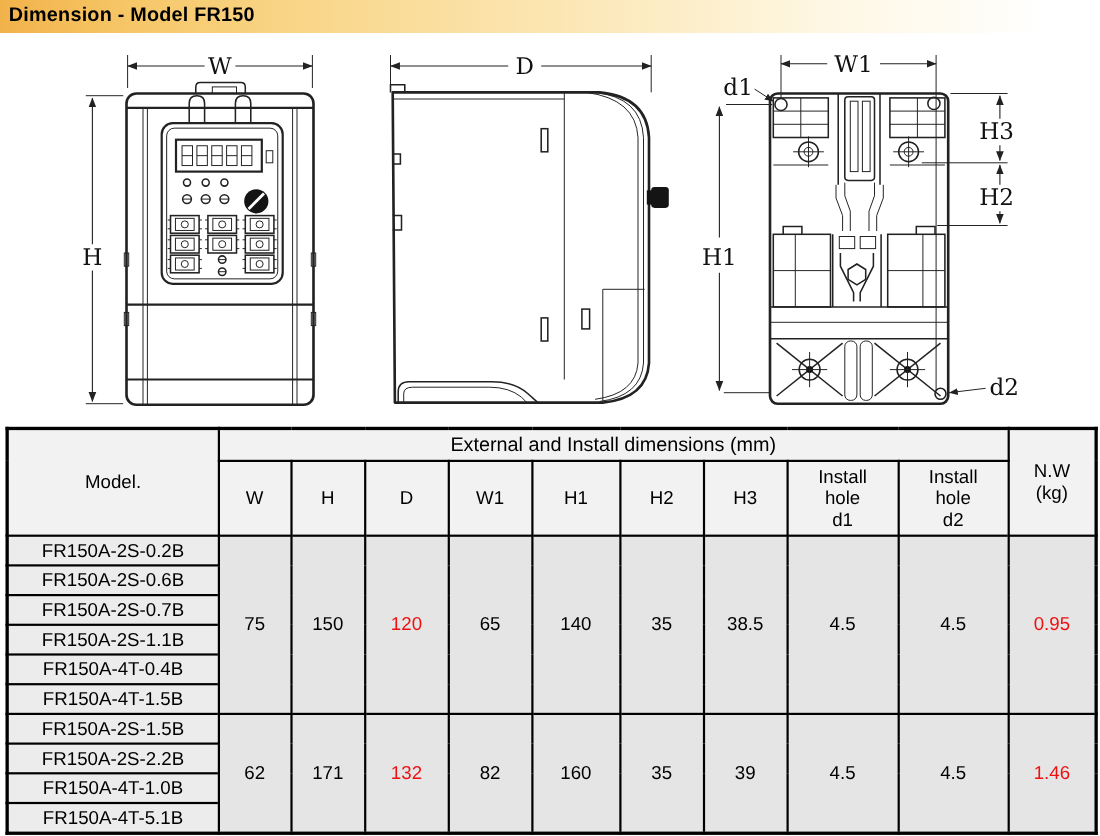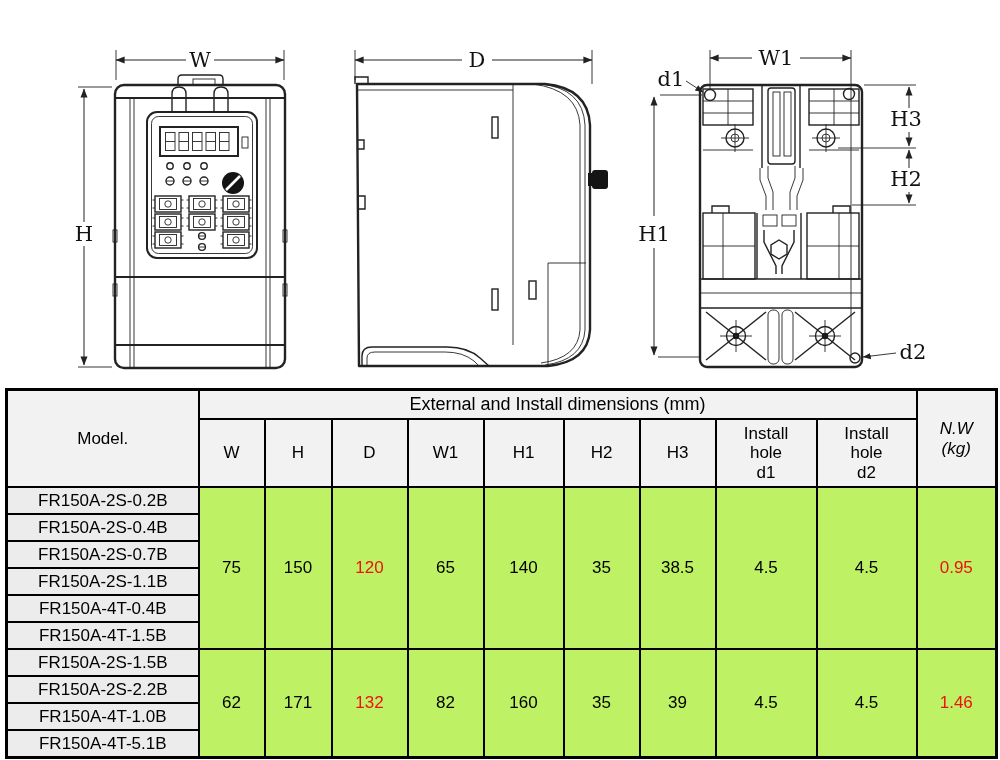--- a/index.html
+++ b/index.html
@@ -24,31 +24,34 @@
   
   #spec-table{position:absolute;left:5px;top:388px;border-collapse:collapse;table-layout:fixed;
     width:990px;font-size:17px;color:#000;}
   #spec-table th,#spec-table td{border:2px solid #000;text-align:center;vertical-align:middle;
     padding:0;line-height:1.15;font-weight:normal;}
   #spec-table{border:3px solid #000;}
   #spec-table thead th{background:#f2f2f2;}
   #spec-table .group-hd{height:27px;font-size:18px;}
   #spec-table .col-hd{height:68px;}
   #spec-table td.model{background:#ececec;height:25px;margin-left:20px;}
-  #spec-table td.val{background:#bef264;}
+  #spec-table td.val{background:#e5e5e5;}
   .red{color:#ee1111;}
   .wrapnarrow{display:inline-block;max-width:54px;}
-  .wrapnw{display:inline-block;max-width:46px;font-style:italic;}
+  .wrapnw{display:inline-block;max-width:46px;}
   tbody.grp2 tr:first-child td{border-top:3px solid #000;}
 </style>
 </head>
 <body>
 
 <div id="page">
 
+  <div id="titlebar">
+    <div class="t">Dimension - Model FR150</div>
+  </div>
 
   <svg id="drawings" width="1000" height="356" viewBox="0 30 1000 356" xmlns="http://www.w3.org/2000/svg">
     <defs>
       <marker id="arw" viewBox="0 0 10 10" refX="8.6" refY="4.5" markerWidth="10" markerHeight="10" orient="auto">
         <path d="M0,1 L9,4.5 L0,8 Z" fill="#222"></path>
       </marker>
       <g id="btnp">
         <rect class="ml" x="-13" y="-8" width="26" height="16"></rect>
         <rect class="tl" x="-8.5" y="-5.5" width="17" height="11"></rect>
         <circle class="tl" r="3.2"></circle>
@@ -327,21 +330,21 @@
         <td class="val red" rowspan="6">120</td>
         <td class="val" rowspan="6">65</td>
         <td class="val" rowspan="6">140</td>
         <td class="val" rowspan="6">35</td>
         <td class="val" rowspan="6">38.5</td>
         <td class="val" rowspan="6">4.5</td>
         <td class="val" rowspan="6">4.5</td>
         <td class="val red" rowspan="6">0.95</td>
       </tr>
       <tr>
-          <td class="model">FR150A-2S-0.4B</td>
+          <td class="model">FR150A-2S-0.6B</td>
         </tr>
       <tr>
           <td class="model">FR150A-2S-0.7B</td>
         </tr>
       <tr>
           <td class="model">FR150A-2S-1.1B</td>
         </tr>
       <tr>
           <td class="model">FR150A-4T-0.4B</td>
         </tr>

